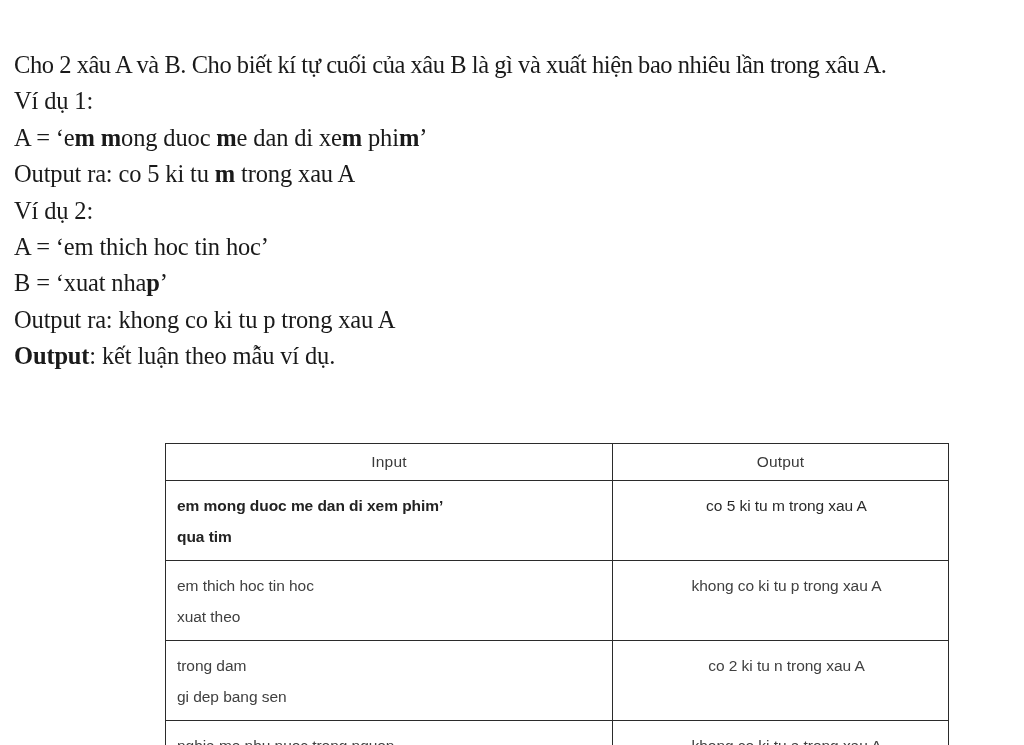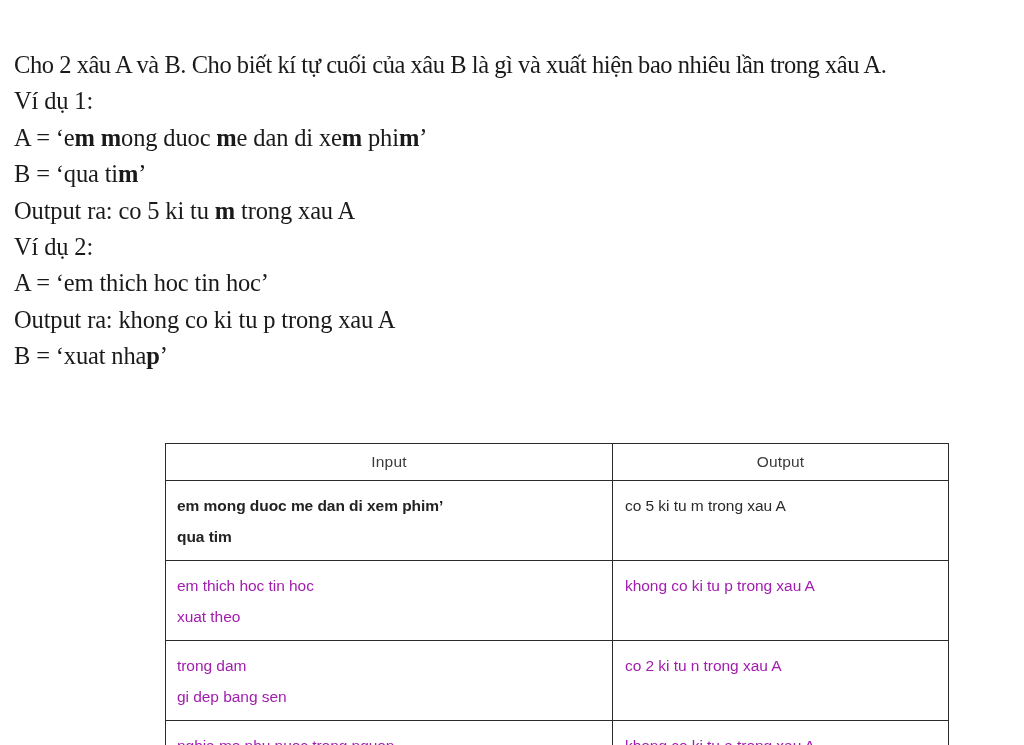--- a/index.html
+++ b/index.html
@@ -63,45 +63,45 @@
     font-weight: 400;
     font-size: 15.5px;
     color: #3a3a3a;
     letter-spacing: 0.2px;
   }
 
   .cell {
     padding: 9px 0 8px 11px;
     font-size: 15.5px;
     line-height: 31px;
-    color: #a21caf;
+    color: #404040;
     letter-spacing: -0.05px;
     min-height: 46px;
   }
   .cell .ln { display: block; white-space: pre; }
-  .cell.out { padding-left: 12px; }
+  .cell.out { padding-left: 12px; text-align: center; }
   .row-first .cell { font-weight: 600; color: #232323; }
   .row-first .cell.out { font-weight: 400; color: #2a2a2a; }
 
   tbody tr { height: 64px; }
   tbody tr.last { height: 67px; }
 </style>
 </head>
 <body>
 
 <div class="prose">
   <div class="pline tight">Cho 2 xâu A và B. Cho biết kí tự cuối của xâu B là gì và xuất hiện bao nhiêu lần trong xâu A.</div>
   <div class="pline">Ví dụ 1:</div>
   <div class="pline"><span>A = ‘e</span><b>m</b><span> </span><b>m</b><span>ong duoc </span><b>m</b><span>e dan di xe</span><b>m</b><span> phi</span><b>m</b><span>’</span></div>
-  <div class="pline"><span>B = ‘qua ti</span><b>m</b><span>’</span></div>
   <div class="pline"><span>Output ra: co 5 ki tu </span><b>m</b><span> trong xau A</span></div>
   <div class="pline">Ví dụ 2:</div>
   <div class="pline"><span>A = ‘em thich hoc tin hoc’</span></div>
+  <div class="pline"><span>B = ‘xuat nha</span><b>p</b><span>’</span></div>
   <div class="pline"><span>Output ra: khong co ki tu p trong xau A</span></div>
-  <div class="pline"><span>B = ‘xuat nha</span><b>p</b><span>’</span></div>
+  <div class="pline"><b>Output</b><span>: kết luận theo mẫu ví dụ.</span></div>
 </div>
 
 <table class="ex-table">
   <colgroup>
       <col class="c1">
       <col class="c2">
     </colgroup>
   <thead>
     <tr>
       <th>Input</th>

